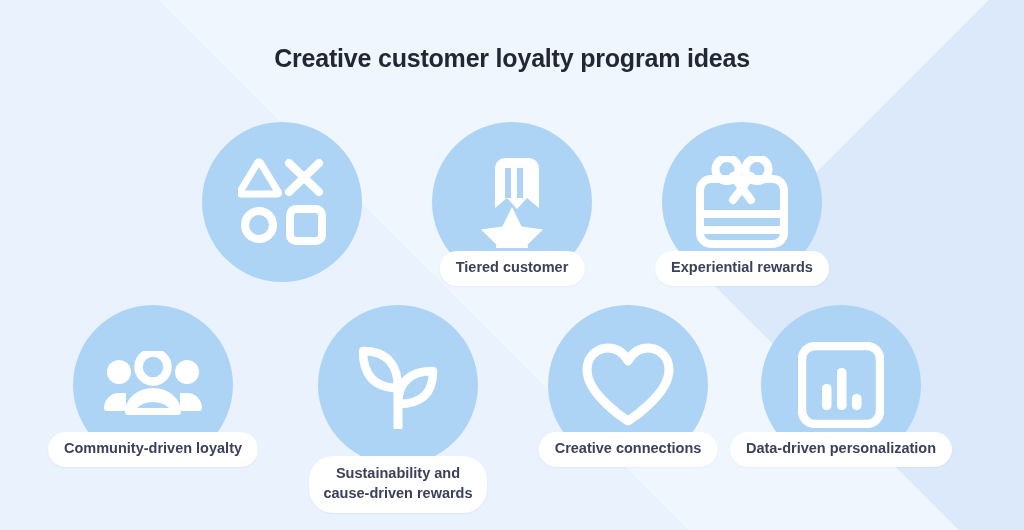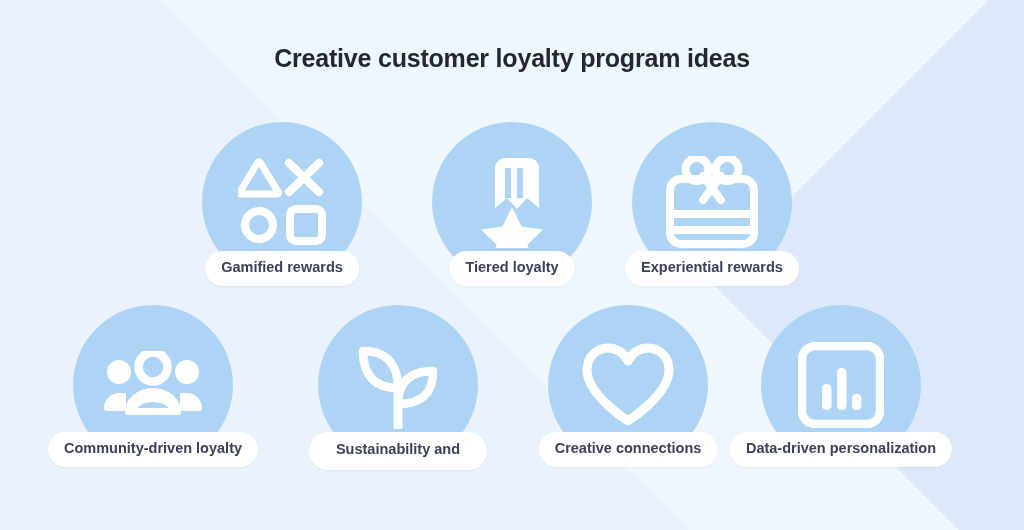--- a/index.html
+++ b/index.html
@@ -96,20 +96,21 @@
     white-space: nowrap;
     text-align: center;
     line-height: 1.35;
     box-shadow: 0 1px 2px rgba(80,110,160,0.07);
   }
   .pill.two-line {
     white-space: normal;
     width: 150px;
     padding: 8px 14px 10px 14px;
     border-radius: 24px;
+    margin-top: 24px;
   }
   .pill-row1 { top: 129px; }
   .pill-row2 { top: 127px; }
 </style>
 </head>
 <body>
 
 <div class="canvas">
 
   <div class="bg-diag-a"></div>
@@ -122,36 +123,35 @@
     <div class="node" style="left:202px; top:122px;">
       <div class="bubble">
         <svg width="88" height="88" viewBox="0 0 88 88">
           <path d="M21 36 L3 36 Q0.5 36 2 33.6 L19.4 5 Q21 2.5 22.6 5 L40 33.6 Q41.5 36 39 36 Z" fill="none" stroke="#ffffff" stroke-width="7" stroke-linejoin="round"></path>
           <path d="M51 5 L81 34" stroke="#ffffff" stroke-width="8" stroke-linecap="round"></path>
           <path d="M81 5 L51 34" stroke="#ffffff" stroke-width="8" stroke-linecap="round"></path>
           <circle cx="21" cy="67" r="14" fill="none" stroke="#ffffff" stroke-width="8"></circle>
           <rect x="52" y="51" width="32" height="32" rx="6" fill="none" stroke="#ffffff" stroke-width="8"></rect>
         </svg>
       </div>
-      <div class="pill pill-row1">Gamified rewards</div>
     </div>
 
     <div class="node" style="left:432px; top:122px;">
       <div class="bubble">
         <svg width="78" height="92" viewBox="0 0 78 92">
           <path d="M22 2 h34 a10 10 0 0 1 10 10 v40 l-12 -10 -10 11 -10 -11 -12 10 v-40 a10 10 0 0 1 10 -10 z" fill="#ffffff"></path>
           <rect x="32" y="12" width="6" height="30" fill="#aed4f5"></rect>
           <rect x="44" y="12" width="6" height="30" fill="#aed4f5"></rect>
           <path d="M39 51 L48.6 70.5 L70 73.6 L54.5 88.7 L58.2 110 L39 99.9 L19.8 110 L23.5 88.7 L8 73.6 L29.4 70.5 Z" fill="#ffffff"></path>
         </svg>
       </div>
-      <div class="pill pill-row1">Tiered loyalty</div>
-    </div>
-
-    <div class="node" style="left:632px; top:122px;">
+      <div class="pill pill-row1">Tiered customer</div>
+    </div>
+
+    <div class="node" style="left:662px; top:122px;">
       <div class="bubble">
         <svg width="94" height="92" viewBox="0 0 94 92">
           <circle cx="32" cy="13.5" r="11.5" fill="none" stroke="#ffffff" stroke-width="8"></circle>
           <circle cx="62" cy="13.5" r="11.5" fill="none" stroke="#ffffff" stroke-width="8"></circle>
           <path d="M38 20 L56 44" stroke="#ffffff" stroke-width="8" stroke-linecap="round"></path>
           <path d="M56 20 L38 44" stroke="#ffffff" stroke-width="8" stroke-linecap="round"></path>
           <rect x="5" y="23" width="84" height="65" rx="11" fill="none" stroke="#ffffff" stroke-width="8"></rect>
           <rect x="9" y="54" width="76" height="8" fill="#ffffff"></rect>
           <rect x="9" y="70" width="76" height="8" fill="#ffffff"></rect>
         </svg>
@@ -177,20 +177,21 @@
     <div class="node" style="left:318px; top:305px;">
       <div class="bubble">
         <svg width="86" height="88" viewBox="0 0 86 88">
           <path d="M43 86 L43 45" stroke="#ffffff" stroke-width="9" stroke-linecap="round"></path>
           <path d="M43 47 C16 47 8 30 8 10 C34 10 43 26 43 47 Z" fill="none" stroke="#ffffff" stroke-width="8.5" stroke-linejoin="round"></path>
           <path d="M43 63 C43 44 52 30 78 30 C78 49 70 63 43 63 Z" fill="none" stroke="#ffffff" stroke-width="8.5" stroke-linejoin="round"></path>
         </svg>
       </div>
       <div class="pill pill-row2 two-line">
         <span>Sustainability and</span><br>
+        <span>cause-driven rewards</span>
       </div>
     </div>
 
     <div class="node" style="left:548px; top:305px;">
       <div class="bubble">
         <svg width="94" height="84" viewBox="0 0 94 84">
           <path d="M47 78 C47 78 6 52 6 27 C6 13 16.5 5 27 5 C36 5 43 10.5 47 18 C51 10.5 58 5 67 5 C77.5 5 88 13 88 27 C88 52 47 78 47 78 Z" fill="none" stroke="#ffffff" stroke-width="9" stroke-linejoin="round" stroke-linecap="round"></path>
         </svg>
       </div>
       <div class="pill pill-row2">Creative connections</div>

